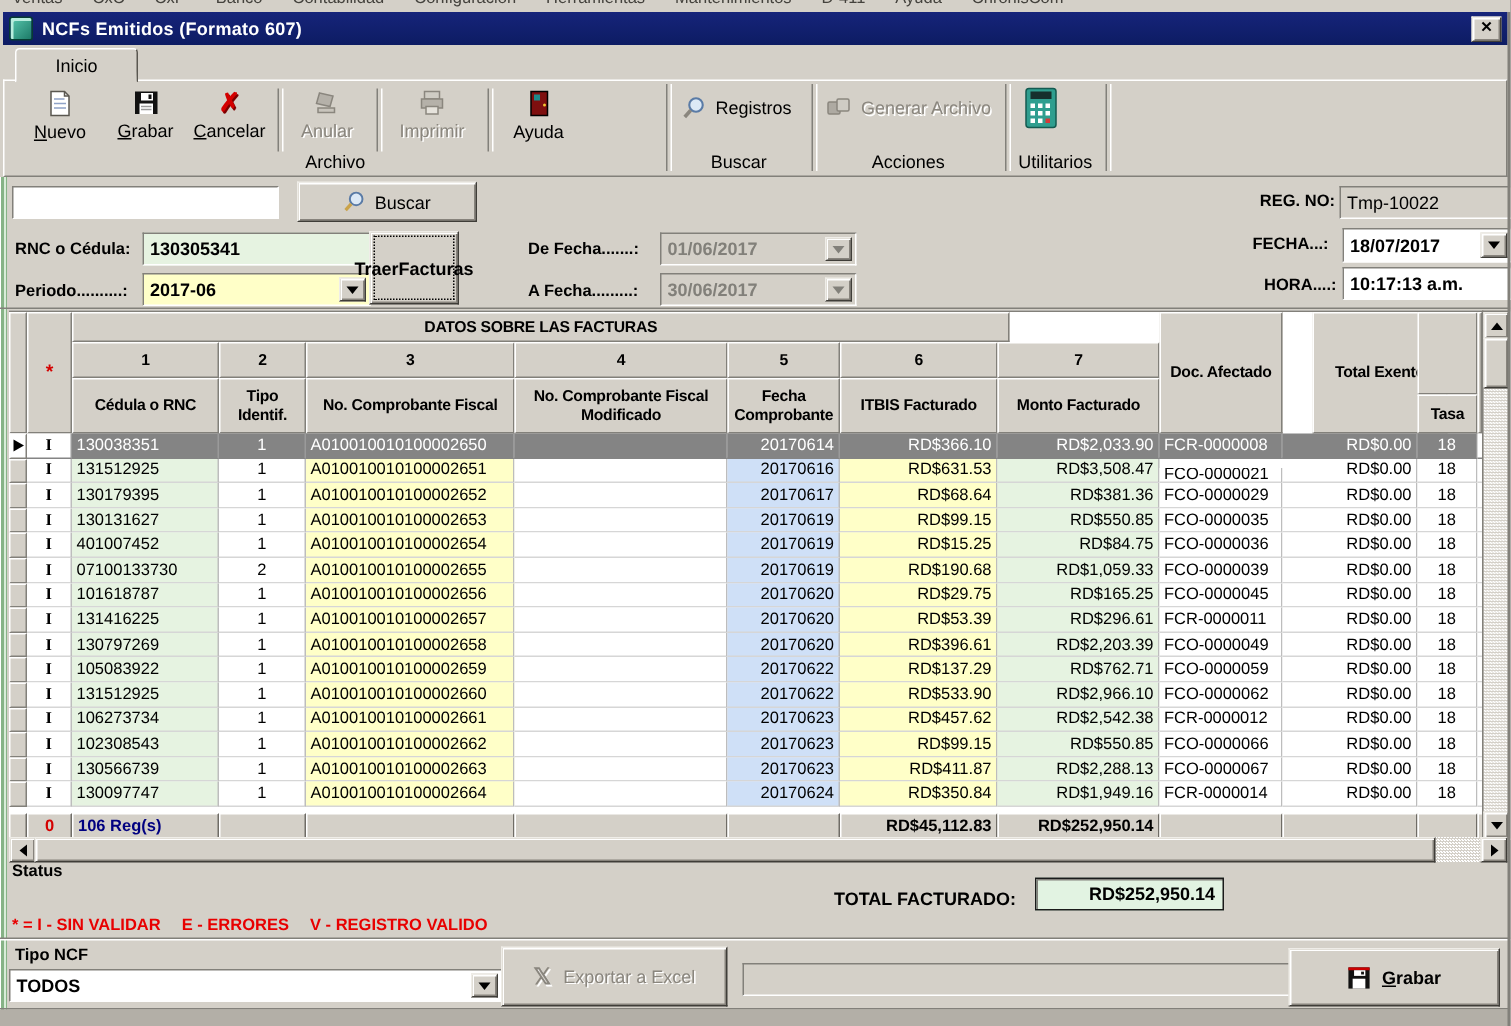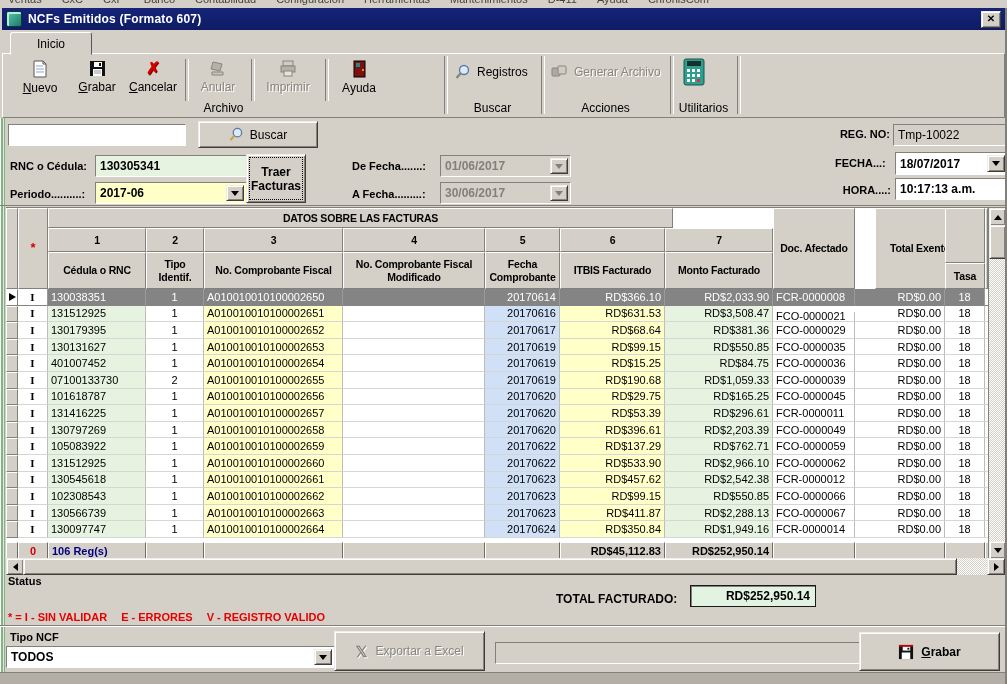--- a/index.html
+++ b/index.html
@@ -224,21 +224,21 @@
 
   <div class="abs lbl" style="left:10px;top:160px;">RNC o Cédula:</div>
   <div class="abs field sunken-lite bold" style="left:95px;top:155px;width:142px;height:20px;background:#e6f3e1;">130305341</div>
   <div class="abs lbl" style="left:10px;top:188px;">Periodo..........:</div>
   <div class="abs field sunken-lite bold" style="left:95px;top:182px;width:142px;height:20px;background:#ffffc8;">
     <span>2017-06</span>
     <div class="dd btn">
         <div class="tri-down"></div>
       </div>
   </div>
-  <div class="abs btn" style="left:246px;top:154px;width:58px;height:47px;display:flex;flex-direction:column;align-items:center;justify-content:center;font-size:12px;font-weight:bold;outline:1px dotted #000;outline-offset:-4px;">
+  <div class="abs btn" style="left:246px;top:154px;width:58px;height:47px;display:flex;align-items:center;justify-content:center;font-size:12px;font-weight:bold;outline:1px dotted #000;outline-offset:-4px;">
     <span>Traer</span>
     <span>Facturas</span>
   </div>
   <div class="abs lbl" style="left:352px;top:160px;">De Fecha.......:</div>
   <div class="abs field sunken-lite" style="left:440px;top:155px;width:121px;height:20px;background:#d4d0c8;color:#82807a;font-weight:bold;">
     <span>01/06/2017</span>
     <div class="dd btn">
         <div class="tri-down dis"></div>
       </div>
   </div>
@@ -449,21 +449,21 @@
           <div class="gcell c-itbis num" style="width: 105px; flex: 0 0 105px;">RD$533.90</div>
           <div class="gcell c-monto num" style="width: 108px; flex: 0 0 108px;">RD$2,966.10</div>
           <div class="gcell c-doc" style="width: 82px; flex: 0 0 82px;">FCO-0000062</div>
           <div class="gcell c-exento num" style="width: 90px; flex: 0 0 90px;">RD$0.00</div>
           <div class="gcell c-tasa ctr" style="width: 40px; flex: 0 0 40px;">18</div>
           <div class="gcell c-pad" style="width: 3px; flex: 0 0 3px;"></div>
         </div>
         <div class="grow">
           <div class="gcell c-selector" style="width: 12px; flex: 0 0 12px;"></div>
           <div class="gcell c-status" style="width: 30px; flex: 0 0 30px;">I</div>
-          <div class="gcell c-cedula" style="width: 98px; flex: 0 0 98px;">130545618</div>
+          <div class="gcell c-cedula" style="width: 98px; flex: 0 0 98px;">106273734</div>
           <div class="gcell c-tipo ctr" style="width: 58px; flex: 0 0 58px;">1</div>
           <div class="gcell c-ncf" style="width: 139px; flex: 0 0 139px;">A010010010100002661</div>
           <div class="gcell c-ncf_mod" style="width: 142px; flex: 0 0 142px;"></div>
           <div class="gcell c-fecha num" style="width: 75px; flex: 0 0 75px;">20170623</div>
           <div class="gcell c-itbis num" style="width: 105px; flex: 0 0 105px;">RD$457.62</div>
           <div class="gcell c-monto num" style="width: 108px; flex: 0 0 108px;">RD$2,542.38</div>
           <div class="gcell c-doc" style="width: 82px; flex: 0 0 82px;">FCR-0000012</div>
           <div class="gcell c-exento num" style="width: 90px; flex: 0 0 90px;">RD$0.00</div>
           <div class="gcell c-tasa ctr" style="width: 40px; flex: 0 0 40px;">18</div>
           <div class="gcell c-pad" style="width: 3px; flex: 0 0 3px;"></div>

